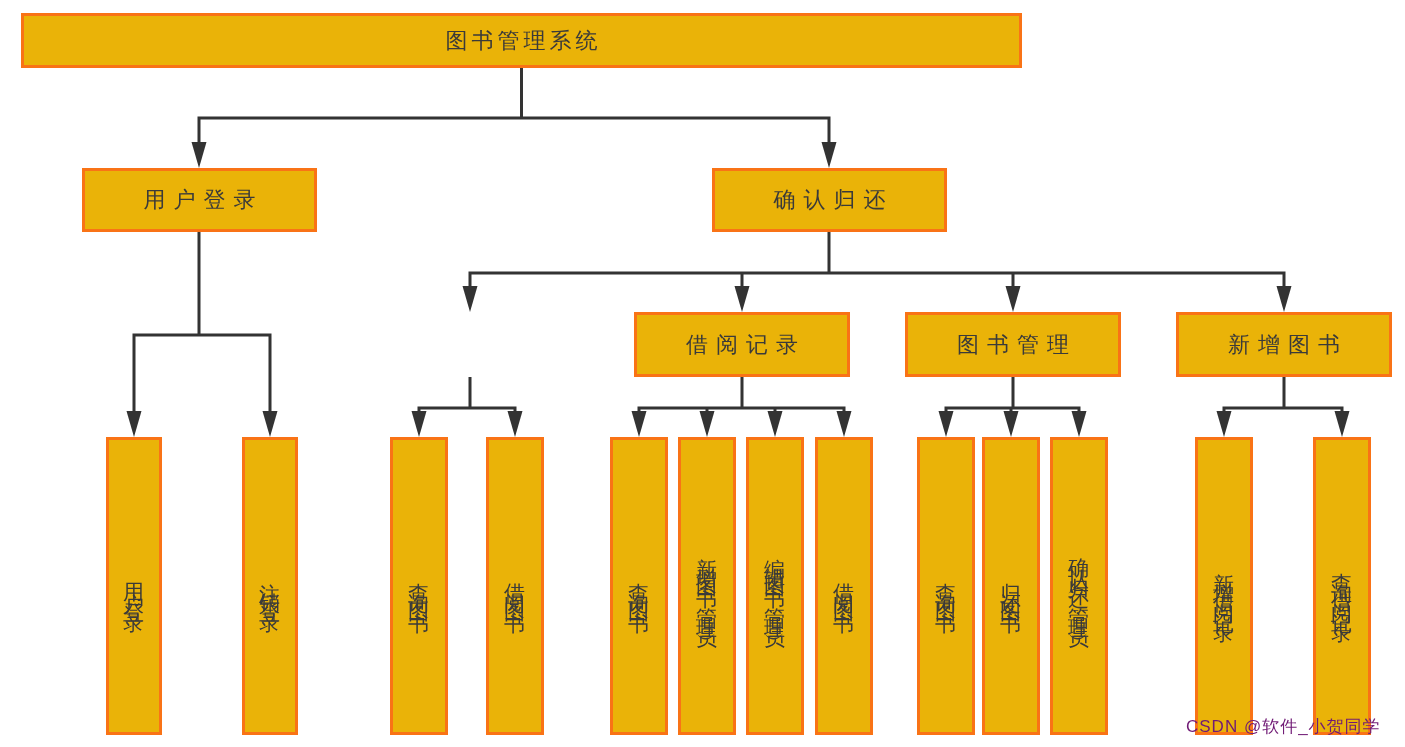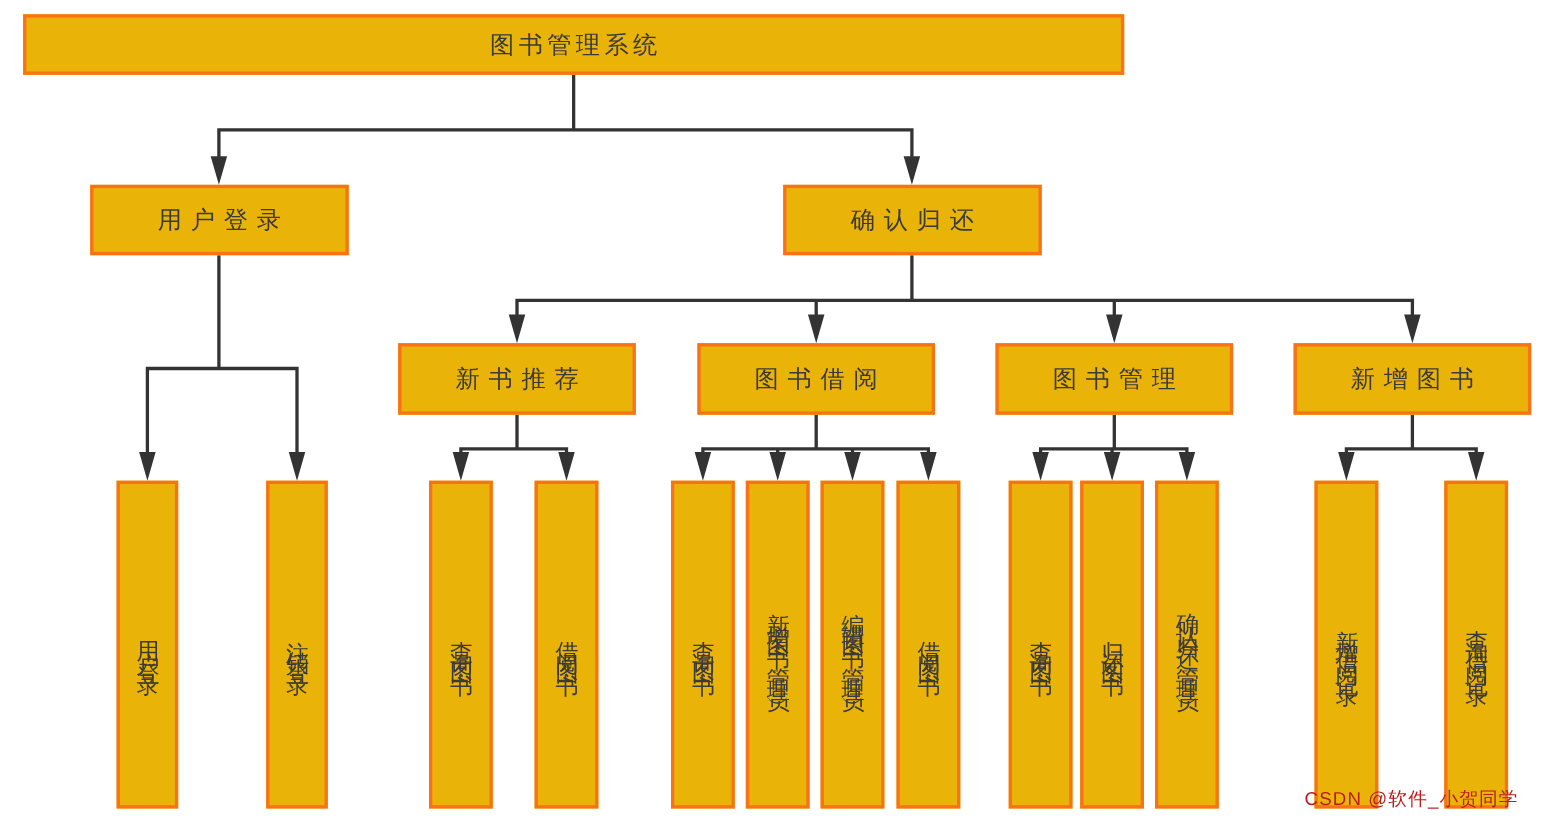--- a/index.html
+++ b/index.html
@@ -50,21 +50,21 @@
     letter-spacing: 10px;
     line-height: 1;
     white-space: nowrap;
   }
   .watermark {
     position: absolute;
     left: 1186px;
     top: 718px;
     font-size: 17px;
     line-height: 1.1;
-    color: #b91c1c;
+    color: #701a75;
     letter-spacing: 1px;
     white-space: nowrap;
   }
 </style>
 </head>
 <body>
 
 <div class="canvas">
 
   <svg class="connectors" viewBox="0 0 1405 747" xmlns="http://www.w3.org/2000/svg">
@@ -114,25 +114,22 @@
     <span class="label">图书管理系统</span>
   </div>
 
   <div class="box h" style="left:82px;top:168px;width:235px;height:64px">
     <span class="label">用户登录</span>
   </div>
   <div class="box h" style="left:712px;top:168px;width:235px;height:64px">
     <span class="label">确认归还</span>
   </div>
 
-  <div class="box h" style="left:362px;top:312px;width:216px;height:65px">
-    <span class="label">新书推荐</span>
-  </div>
   <div class="box h" style="left:634px;top:312px;width:216px;height:65px">
-    <span class="label">图书借阅</span>
+    <span class="label">借阅记录</span>
   </div>
   <div class="box h" style="left:905px;top:312px;width:216px;height:65px">
     <span class="label">图书管理</span>
   </div>
   <div class="box h" style="left:1176px;top:312px;width:216px;height:65px">
     <span class="label">新增图书</span>
   </div>
 
   <div class="box v" style="left:106px;top:437px;width:56px;height:298px">
     <span class="label">用户登录</span>

